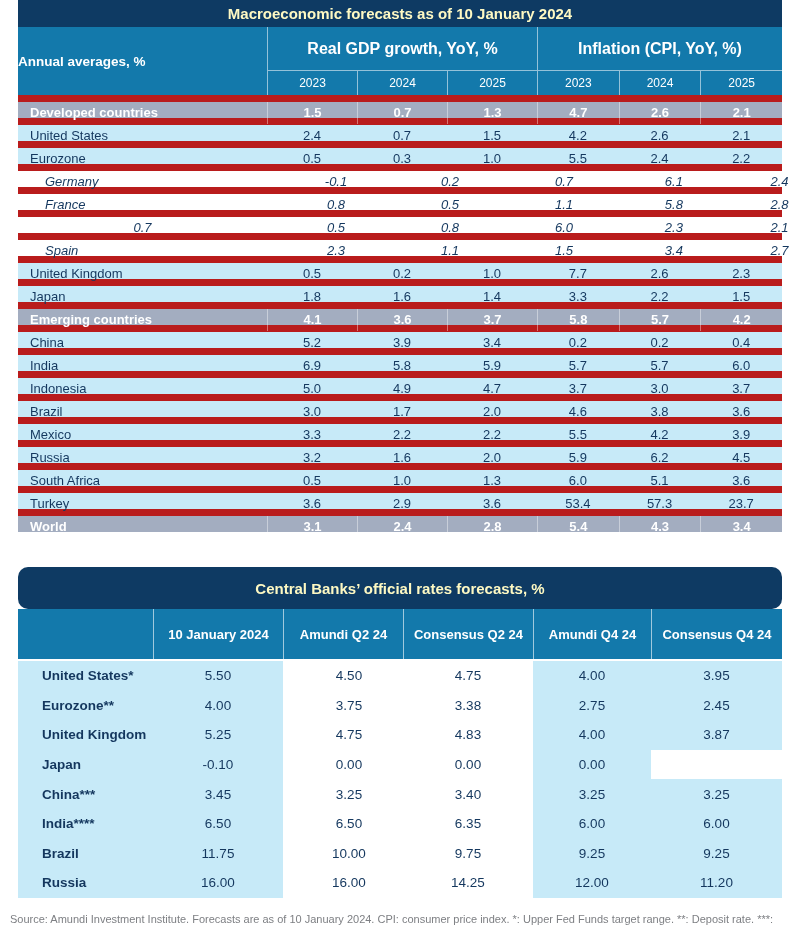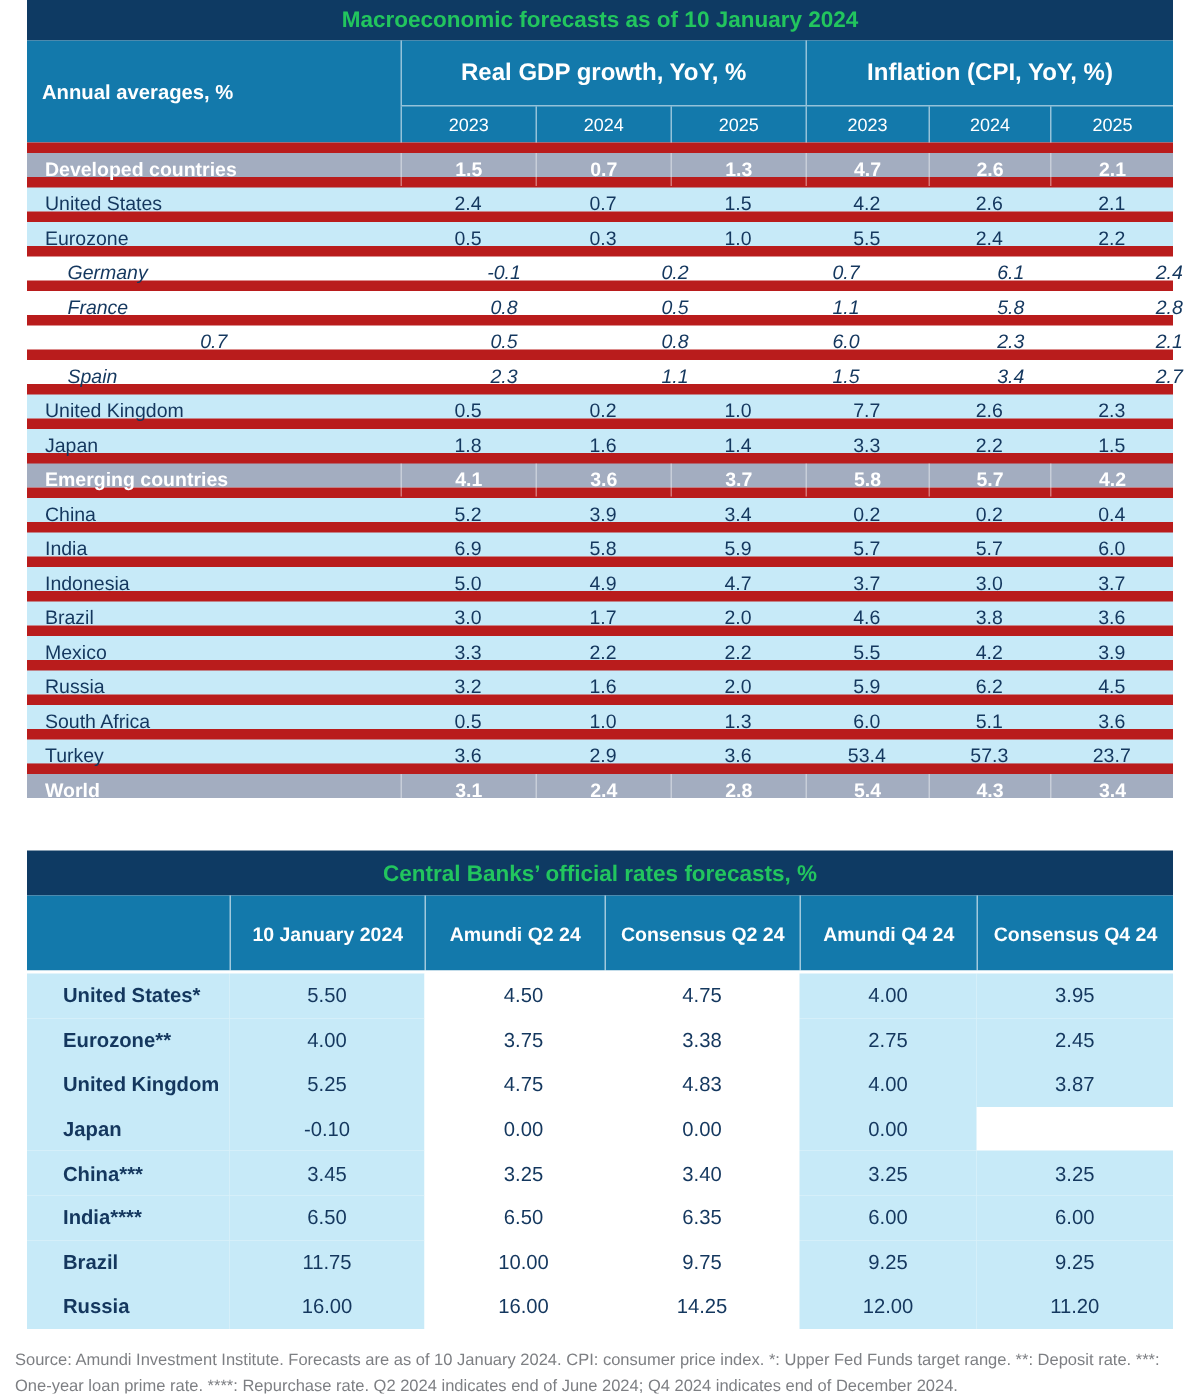--- a/index.html
+++ b/index.html
@@ -7,39 +7,39 @@
   body {
     width:800px; height:929px;
     font-family:"Liberation Sans", sans-serif;
     color:#14375e;
     overflow:hidden;
   }
   .page { width:800px; padding:0 18px; }
 
   
   .title-bar {
-    background:#0e3a63; color:#22c55e;
+    background:#0e3a63; color:#fef9c3;
     font-weight:bold; font-size:15px;
     display:flex; align-items:center; justify-content:center;
   }
 
   
   .t1 { width:764px; }
   .t1 .title-bar { height:27px; }
 
   .t1-header {
     display:grid;
     grid-template-columns:249px 270px 245px;
     grid-template-rows:43px 25px;
     background:#1379ab; color:#ffffff;
   }
   .t1-rowlabel {
     grid-row:1 / 3; grid-column:1;
     display:flex; align-items:center;
-    padding-left:10px; font-weight:bold; font-size:13.5px;
+    padding-left:0; font-weight:bold; font-size:13.5px;
   }
   .t1-group {
     display:flex; align-items:center; justify-content:center;
     font-weight:bold; font-size:16px;
     border-left:1px solid rgba(255,255,255,.55);
   }
   .t1-years {
     grid-column:2 / 4; grid-row:2;
     display:grid;
     grid-template-columns:90px 90px 90px 81.7px 81.7px 81.6px;
@@ -64,21 +64,21 @@
   .t1-row .cell.label { justify-content:flex-start; padding-left:12px; }
 
   .t1-row.country { background:#c7eaf8; }
   .t1-row.sub     { background:#ffffff; font-style:italic;gap:24px; }
   .t1-row.sub .cell.label { padding-left:27px; }
   .t1-row.summary { background:#a3adc0; color:#ffffff; font-weight:bold; }
   .t1-row.summary .cell.val { border-left:1px solid rgba(255,255,255,.4); }
 
   
   .t2 { width:764px; margin-top:35px; }
-  .t2 .title-bar { height:30px; }
+  .t2 .title-bar { height:42px;border-radius:10px; }
 
   .t2-header {
     display:grid;
     grid-template-columns:135px 130px 120px 130px 118px 131px;
     height:50px; background:#1379ab; color:#ffffff;
   }
   .t2-header .hcell {
     display:flex; align-items:center; justify-content:center;
     font-weight:bold; font-size:13px; text-align:center;
     border-left:1px solid rgba(255,255,255,.6);

